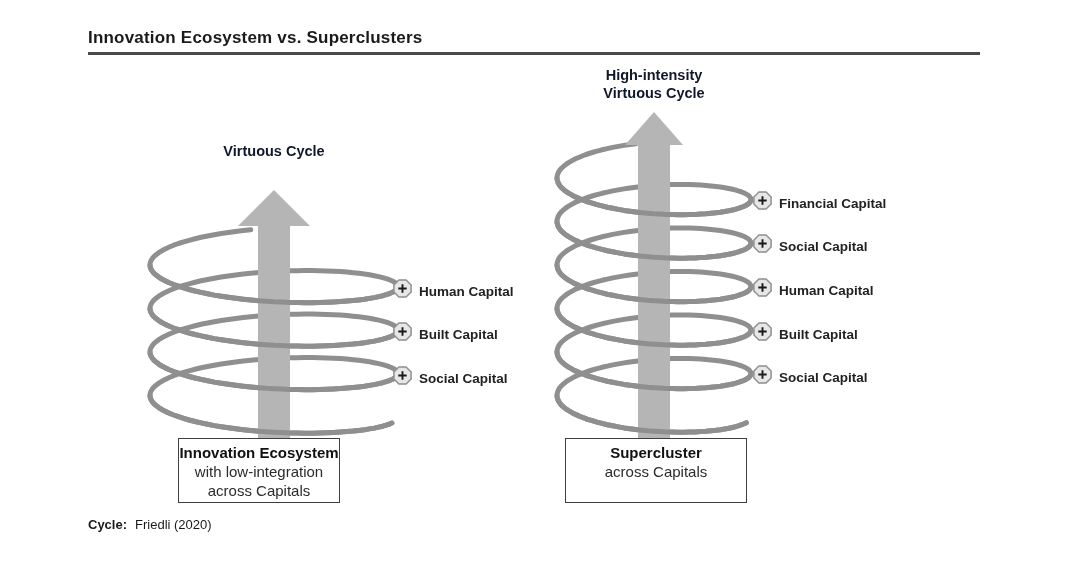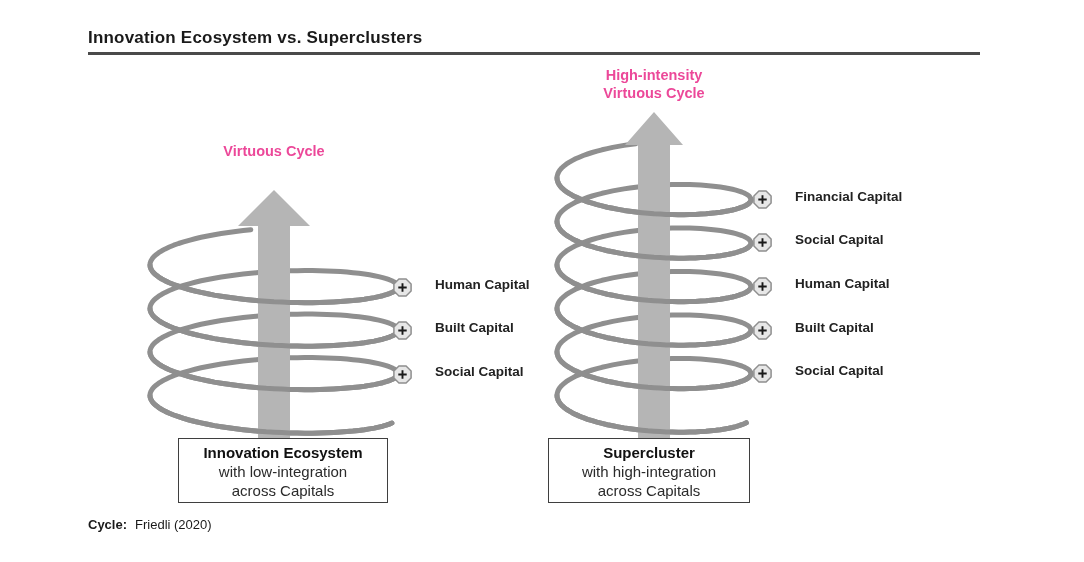--- a/index.html
+++ b/index.html
@@ -3,22 +3,22 @@
 <meta charset="utf-8">
 <style>
   html,body{margin:0;padding:0;background:#fff;}
   .page{position:relative;width:1084px;height:562px;background:#ffffff;
         font-family:Liberation Sans, sans-serif;overflow:hidden;padding-left:25px;}
   .page-title{position:absolute;left:88px;top:28px;font-size:17px;font-weight:bold;
               color:#1a1a1a;letter-spacing:.2px;white-space:nowrap;}
   .title-rule{position:absolute;left:88px;top:52px;width:892px;height:2.5px;background:#4a4a4a;}
   #coil-canvas{position:absolute;left:0;top:0;}
   .cycle-title{position:absolute;width:200px;text-align:center;font-weight:bold;
-               font-size:14.5px;line-height:18px;color:#ec4899;}
-  .cap-row{position:absolute;display:flex;align-items:flex-start;gap:22px;height:22px;}
+               font-size:14.5px;line-height:18px;color:#0f172a;}
+  .cap-row{position:absolute;display:flex;align-items:flex-end;gap:6px;height:22px;}
   .cap-label{font-weight:bold;font-size:13.5px;color:#222;white-space:nowrap;}
   .plus-ico{flex:0 0 auto;display:block;}
   .eco-box{position:absolute;height:65px;background:#fff;border:1.5px solid #3f3f3f;
            text-align:center;box-sizing:border-box;padding-top:4px;}
   .box-title{font-weight:bold;font-size:15px;color:#111;line-height:19px;white-space:nowrap;}
   .box-line{font-size:15px;color:#2b2b2b;line-height:19px;white-space:nowrap;}
   .source{position:absolute;left:88px;top:517px;font-size:13px;color:#1a1a1a;}
   .src-label{font-weight:bold;}
   .src-text{margin-left:8px;}
 </style>
@@ -66,21 +66,21 @@
     <span class="cap-label">Built Capital</span>
   </div>
   <div class="cap-row" style="left:392px;top:364px">
     <svg class="plus-ico" width="21" height="21" viewBox="0 0 21 21">
       <polygon points="19.09,14.06 14.06,19.09 6.94,19.09 1.91,14.06 1.91,6.94 6.94,1.91 14.06,1.91 19.09,6.94" fill="#e7e7e7" stroke="#8f8f8f" stroke-width="1.5"></polygon>
       <path d="M10.5 6.3 L10.5 14.7 M6.3 10.5 L14.7 10.5" stroke="#1a1a1a" stroke-width="1.9" fill="none"></path>
     </svg>
     <span class="cap-label">Social Capital</span>
   </div>
 
-  <div class="eco-box" style="left:178px;top:438px;width:210px">
+  <div class="eco-box" style="left:178px;top:438px;width:162px">
     <div class="box-title">Innovation Ecosystem</div>
     <div class="box-line">with low-integration</div>
     <div class="box-line">across Capitals</div>
   </div>
 
   <div class="cycle-title" style="left:554px;top:66px">
     <div>High-intensity</div>
     <div>Virtuous Cycle</div>
   </div>
 
@@ -113,23 +113,22 @@
     <span class="cap-label">Built Capital</span>
   </div>
   <div class="cap-row" style="left:752px;top:363px">
     <svg class="plus-ico" width="21" height="21" viewBox="0 0 21 21">
       <polygon points="19.09,14.06 14.06,19.09 6.94,19.09 1.91,14.06 1.91,6.94 6.94,1.91 14.06,1.91 19.09,6.94" fill="#e7e7e7" stroke="#8f8f8f" stroke-width="1.5"></polygon>
       <path d="M10.5 6.3 L10.5 14.7 M6.3 10.5 L14.7 10.5" stroke="#1a1a1a" stroke-width="1.9" fill="none"></path>
     </svg>
     <span class="cap-label">Social Capital</span>
   </div>
 
-  <div class="eco-box" style="left:548px;top:438px;width:202px">
+  <div class="eco-box" style="left:565px;top:438px;width:182px">
     <div class="box-title">Supercluster</div>
-    <div class="box-line">with high-integration</div>
     <div class="box-line">across Capitals</div>
   </div>
 
   <div class="source">
     <span class="src-label">Cycle:</span><span class="src-text">Friedli (2020)</span>
   </div>
 
 </div>
 
 </body></html>

